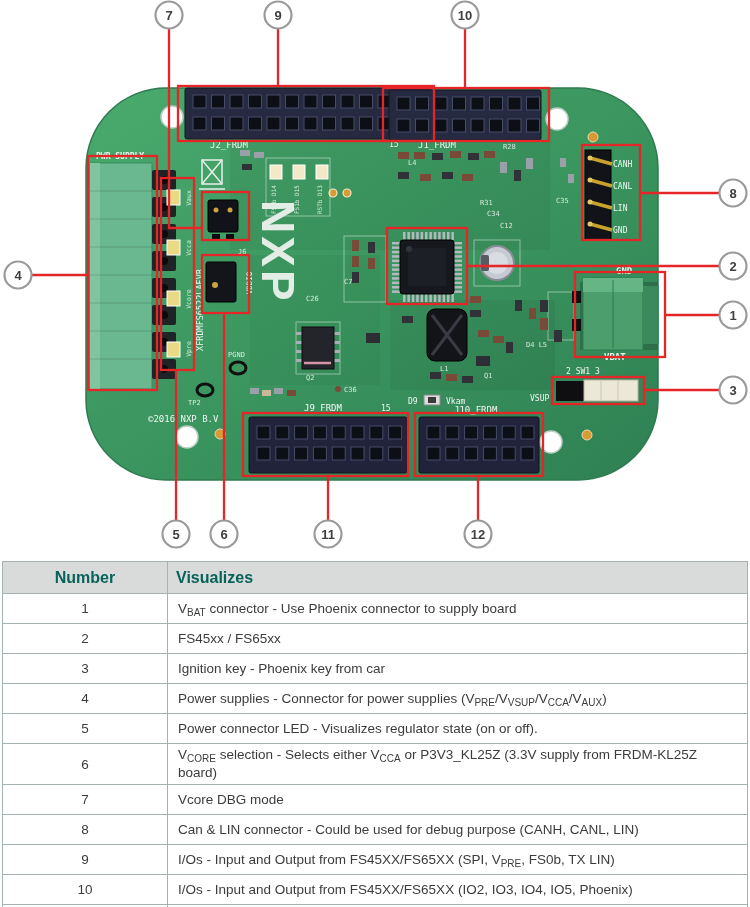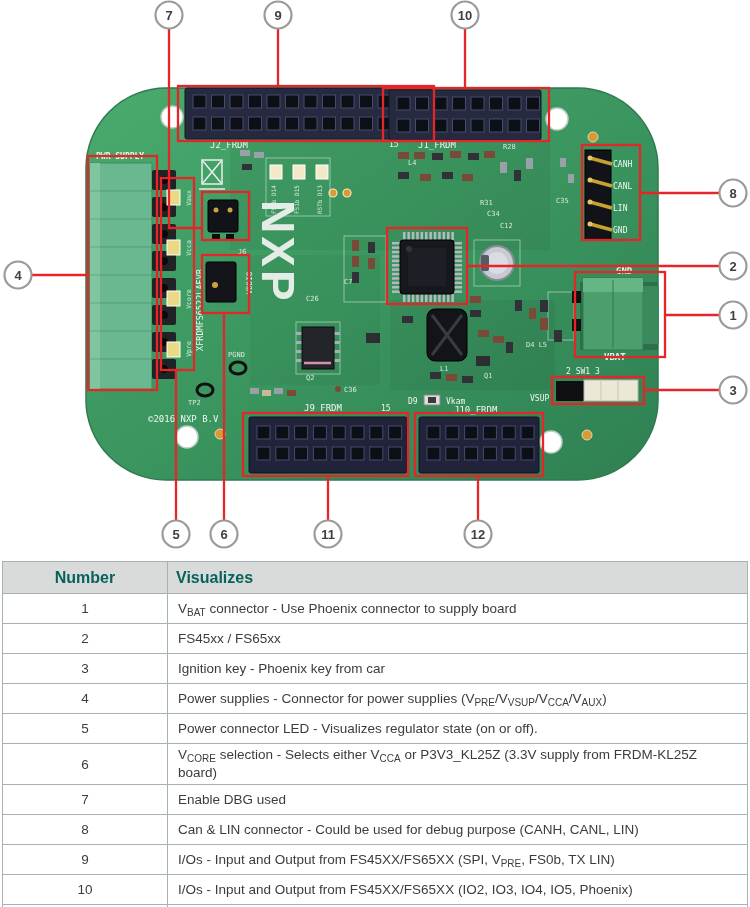--- a/index.html
+++ b/index.html
@@ -558,21 +558,21 @@
       <tr>
         <td class="num">5</td>
         <td class="desc">Power connector LED - Visualizes regulator state (on or off).</td>
       </tr>
       <tr>
         <td class="num">6</td>
         <td class="desc">V<sub>CORE</sub> selection - Selects either V<sub>CCA</sub> or P3V3_KL25Z (3.3V supply from FRDM-KL25Z board)</td>
       </tr>
       <tr>
         <td class="num">7</td>
-        <td class="desc">Enable DBG used</td>
+        <td class="desc">Vcore DBG mode</td>
       </tr>
       <tr>
         <td class="num">8</td>
         <td class="desc">Can &amp; LIN connector - Could be used for debug purpose (CANH, CANL, LIN)</td>
       </tr>
       <tr>
         <td class="num">9</td>
         <td class="desc">I/Os - Input and Output from FS45XX/FS65XX (SPI, V<sub>PRE</sub>, FS0b, TX LIN)</td>
       </tr>
       <tr>

